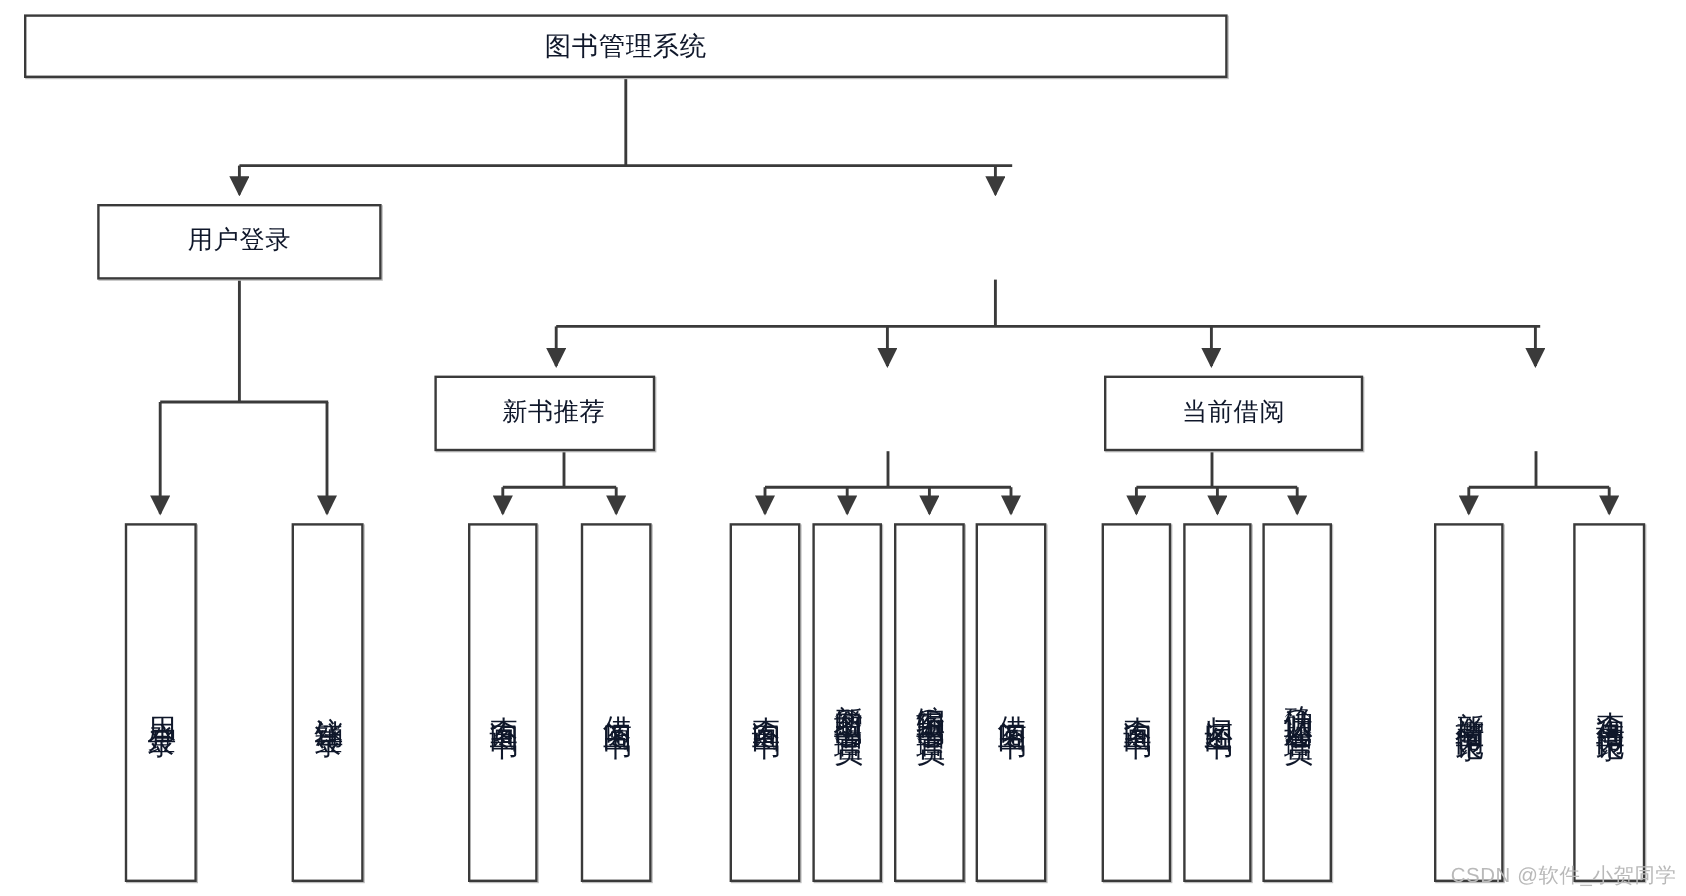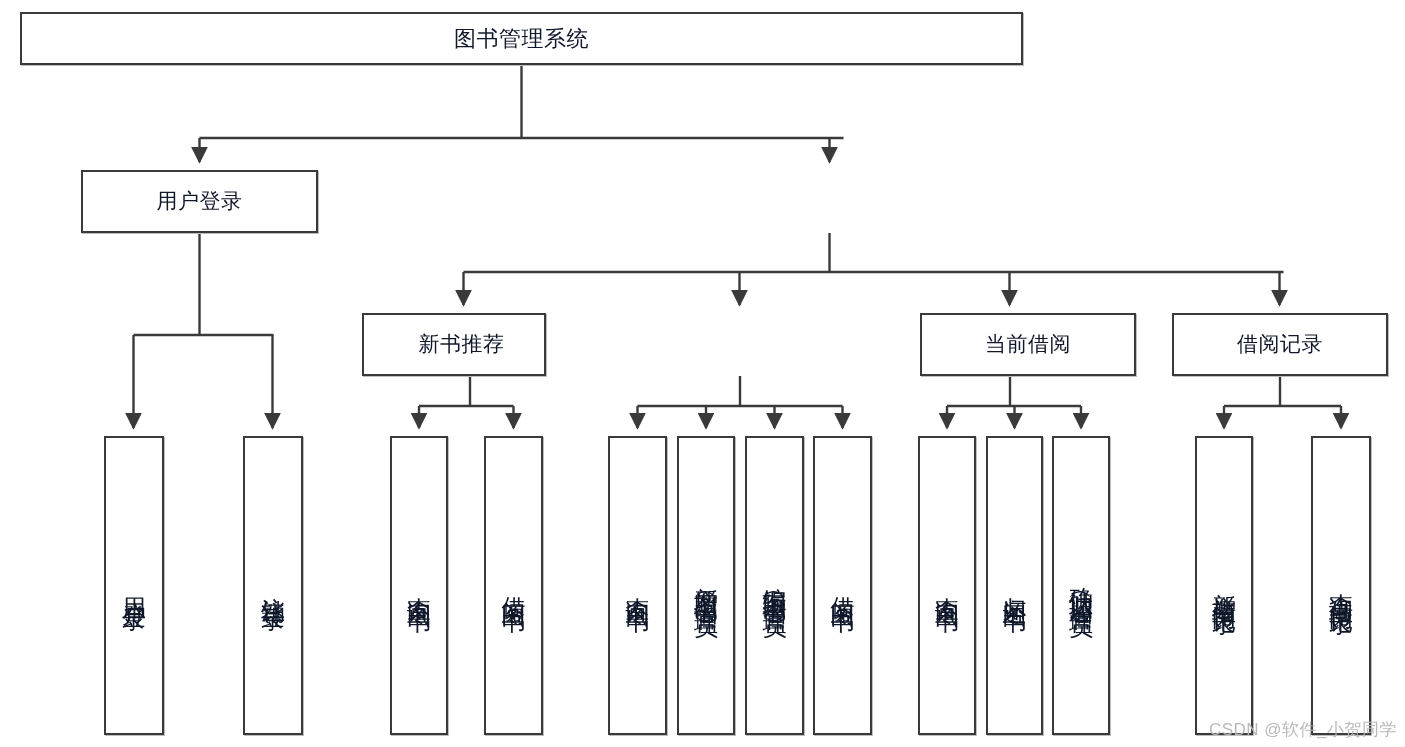--- a/index.html
+++ b/index.html
@@ -139,23 +139,20 @@
   <div class="node horiz" style="left:81px; top:170px; width:237px; height:63px;">
     <span class="label">用户登录</span>
   </div>
 
   <div class="node horiz" style="left:362px; top:313px; width:184px; height:63px;padding-left:15px;">
     <span class="label">新书推荐</span>
   </div>
   <div class="node horiz" style="left:902px; top:313px; width:216px; height:63px;margin-left:18px;">
     <span class="label">当前借阅</span>
   </div>
-  <div class="node horiz" style="left:1172px; top:313px; width:216px; height:63px;">
-    <span class="label">借阅记录</span>
-  </div>
 
   <div class="node vert" style="left:104px; top:436px; width:60px; height:299px;">
     <span class="label">用户登录</span>
   </div>
   <div class="node vert" style="left:243px; top:436px; width:60px; height:299px;">
     <span class="label">注销登录</span>
   </div>
 
   <div class="node vert" style="left:390px; top:436px; width:58px; height:299px;">
     <span class="label">查询图书</span>

